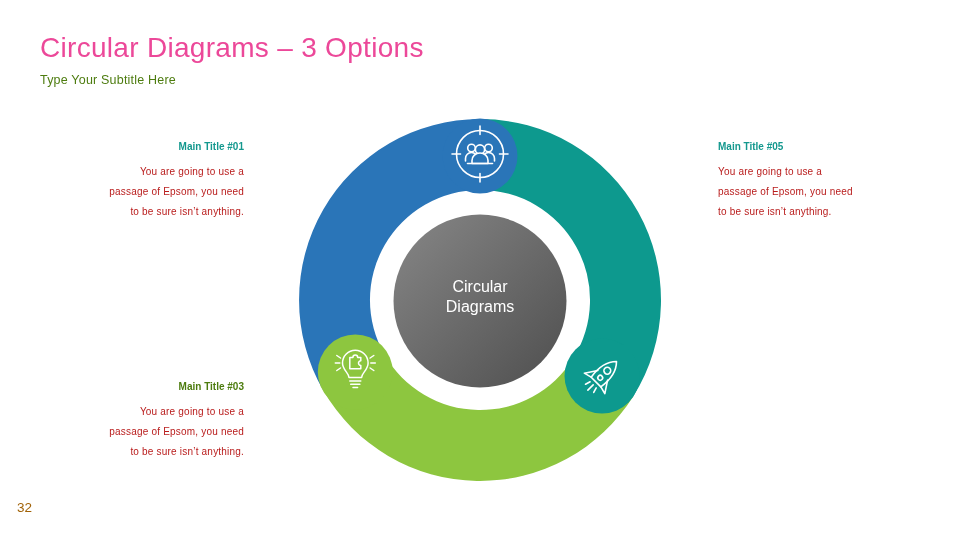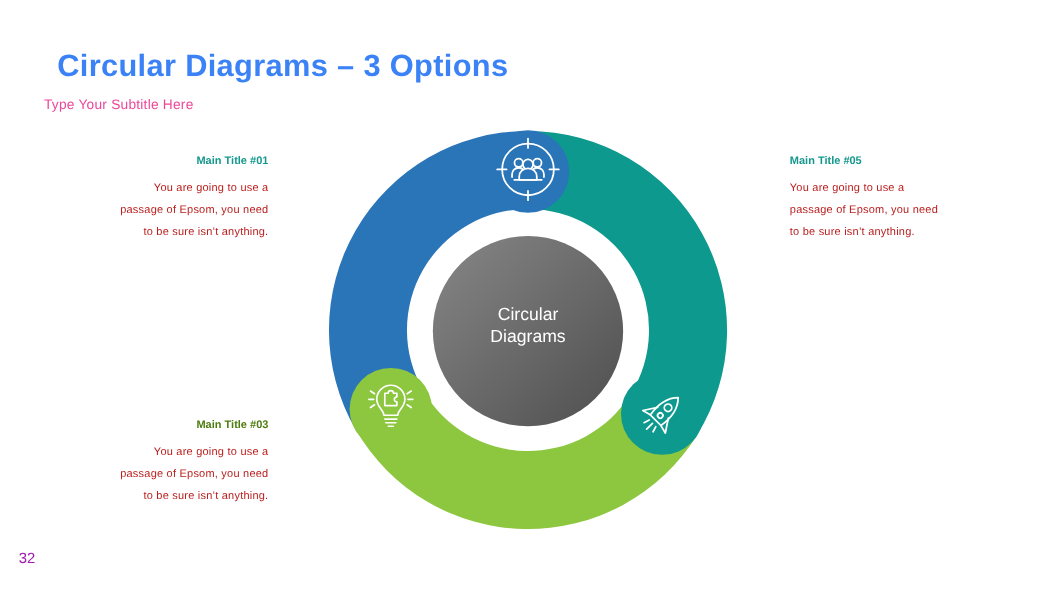--- a/index.html
+++ b/index.html
@@ -3,45 +3,45 @@
 <meta charset="utf-8">
 <style>
   html,body{margin:0;padding:0;background:#e9e9e9;}
   .slide{
     position:relative;width:960px;height:540px;background:#ffffff;overflow:hidden;
     font-family:"Liberation Sans",sans-serif;
   }
   
   .header{position:absolute;left:40px;top:32px;}
   .header h1{
-    margin:12px;font-size:28px;line-height:32px;font-weight:700;
-    color:#3b82f6;letter-spacing:.3px;
+    margin:0;font-size:28px;line-height:32px;font-weight:400;
+    color:#ec4899;letter-spacing:.3px;
   }
   .header .subtitle{
-    margin:9px 0 0 0;font-size:12.5px;line-height:14px;color:#ec4899;letter-spacing:.2px;
+    margin:9px 0 0 0;font-size:12.5px;line-height:14px;color:#4d7c0f;letter-spacing:.2px;
   }
   
   .diagram-svg{position:absolute;left:0;top:0;}
   
   .center-label{
     position:absolute;left:410px;top:277px;width:140px;text-align:center;
     font-size:16px;line-height:20px;font-weight:normal;color:#ffffff;white-space:pre-line;
   }
   
   .block{position:absolute;}
   .block h2{margin:0 0 6px 0;font-size:10px;line-height:19px;font-weight:bold;}
   .block p{margin:0;font-size:10px;line-height:20px;color:#b91c1c;white-space:pre-line;letter-spacing:.2px;}
   .block-1{left:56px;top:137px;width:188px;text-align:right;}
   .block-2{left:718px;top:137px;width:195px;text-align:left;}
   .block-3{left:56px;top:377px;width:188px;text-align:right;}
   .teal-heading{color:#14988e;}
   .green-heading{color:#4d7c0f;}
   
   .page-number{
-    position:absolute;left:17px;top:500px;font-size:13.5px;color:#a21caf;
+    position:absolute;left:17px;top:500px;font-size:13.5px;color:#a16207;
   }
 </style>
 </head>
 <body>
 
 <div class="slide">
 
   <svg class="diagram-svg" width="960" height="540" viewBox="0 0 960 540">
     <defs>
       <linearGradient id="gg" x1="0" y1="0" x2="1" y2="1">

